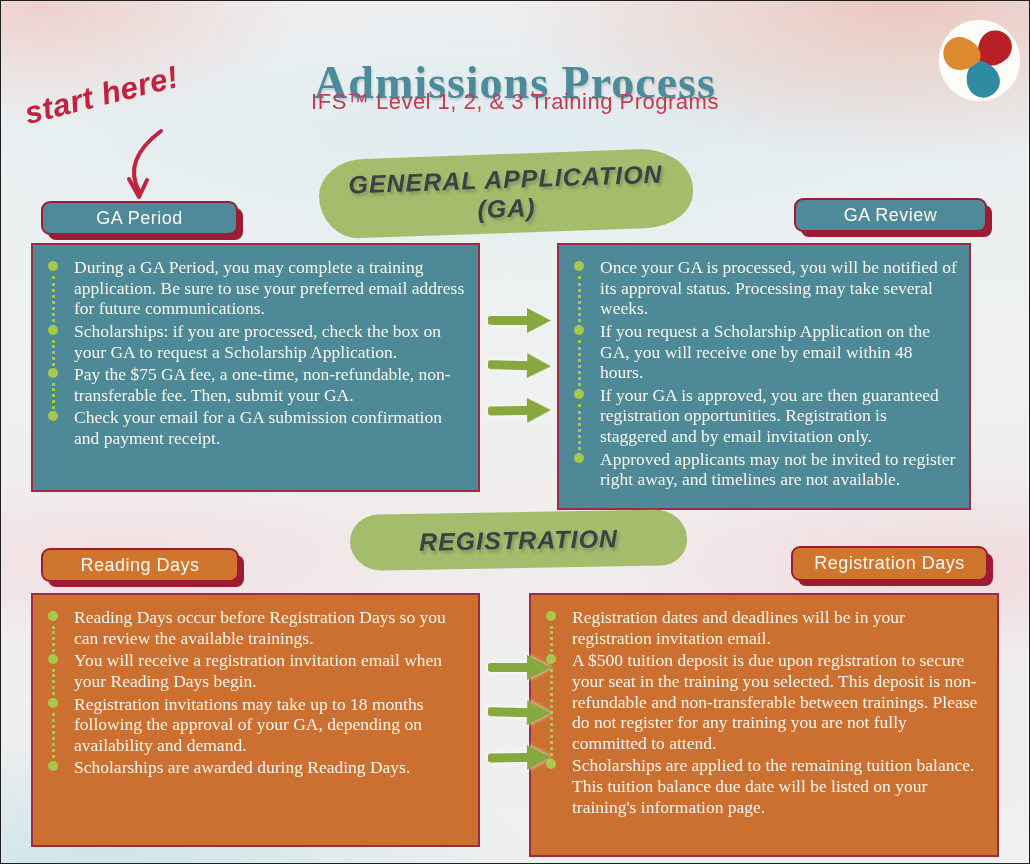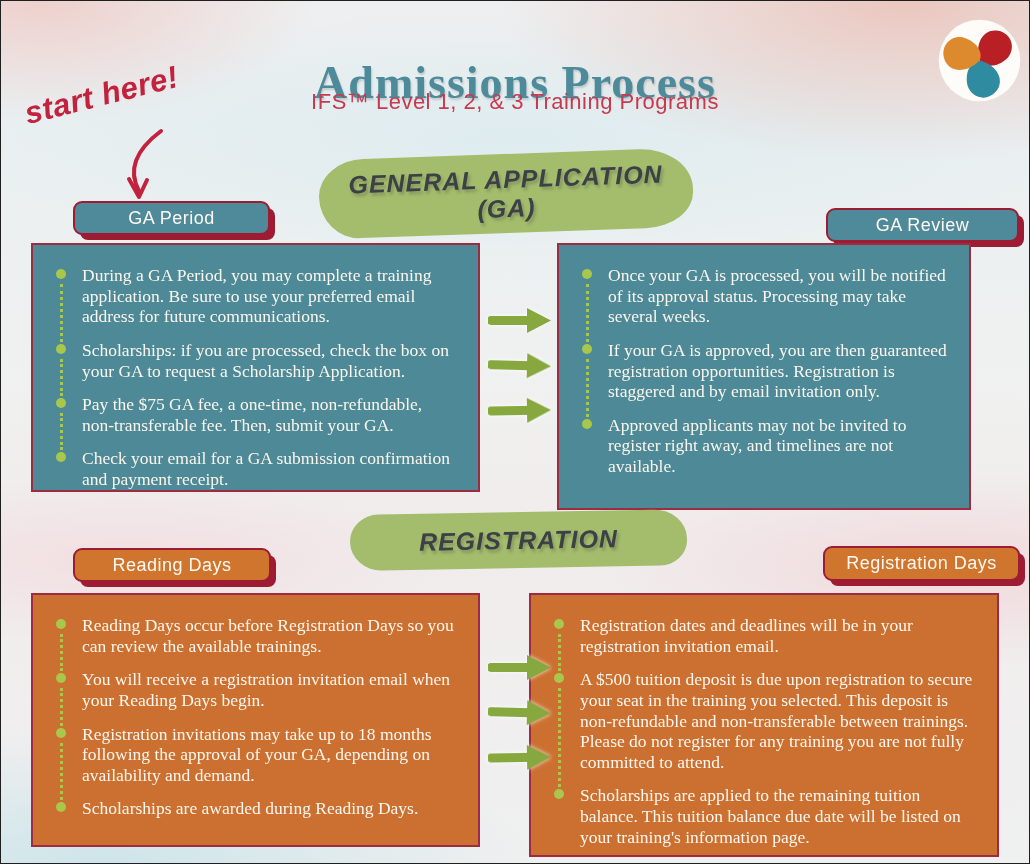--- a/index.html
+++ b/index.html
@@ -30,37 +30,37 @@
     background:#a3bd6c;color:#3d4145;
     font:800 italic 25px "Liberation Sans",sans-serif;letter-spacing:1px;line-height:1.15;
     text-shadow:2px 3px 3px rgba(70,70,70,.3);}
   .pill-ga{left:318px;top:153px;width:374px;height:79px;padding:0 28px;box-sizing:border-box;
     border-radius:52px 60px 55px 45px / 42px 46px 40px 48px;transform:rotate(-2deg);}
   .pill-reg{left:349px;top:511px;width:337px;height:56px;
     border-radius:30px 34px 28px 32px / 28px 30px 26px 30px;transform:rotate(-1deg);}
   
   .badge{display:flex;align-items:center;justify-content:center;box-sizing:border-box;
     color:#fdf9f2;font:500 18px "Liberation Sans",sans-serif;letter-spacing:.5px;
-    border:2px solid #9e1c33;border-radius:9px;box-shadow:6px 6px 0 -1px #9e1c33;margin-left:32px;}
+    border:2px solid #9e1c33;border-radius:9px;box-shadow:6px 6px 0 -1px #9e1c33;}
   .badge-teal{background:#4e8a99;}
   .badge-orange{background:#d0752e;}
   .b-tl{left:40px;top:200px;width:197px;height:34px;}
-  .b-tr{left:793px;top:207px;width:193px;height:34px;}
+  .b-tr{left:793px;top:197px;width:193px;height:34px;}
   .b-bl{left:40px;top:547px;width:198px;height:34px;}
   .b-br{left:790px;top:545px;width:197px;height:35px;}
   
   .box{box-sizing:border-box;border:2px solid #9d2b42;padding:12px 12px 10px 14px;
     color:#fbf7ee;font-family:"Liberation Serif",serif;font-size:17.5px;line-height:1.18;}
   .box-teal{background:#4d8997;}
   .box-orange{background:#cc7031;}
   .x-tl{left:30px;top:242px;width:449px;height:249px;}
   .x-tr{left:556px;top:242px;width:414px;height:267px;}
   .x-bl{left:30px;top:592px;width:449px;height:254px;}
   .x-br{left:528px;top:592px;width:470px;height:264px;}
-  .box ul{list-style:none;margin:8px;padding:0;display:flex;flex-direction:column;gap:13px;}
+  .box ul{list-style:none;margin:0;padding:0;display:flex;flex-direction:column;gap:2px;}
   .box li{position:relative;padding-left:27px;}
   .box li::before{content:"";position:absolute;left:1px;top:4px;width:10px;height:10px;
     border-radius:50%;background:#a9c84b;}
   .box li:not(:last-child)::after{content:"";position:absolute;left:5px;top:19px;bottom:-15px;
     width:0;border-left:3px dotted #a9c84b;}
   
   .arrows{display:flex;flex-direction:column;gap:16px;}
   .ar1{left:487px;top:305px;}
   .ar2{left:487px;top:652px;}
   .arrow{width:66px;height:29px;filter:drop-shadow(0 0 2px rgba(255,255,255,.9));}
@@ -100,20 +100,21 @@
     <ul>
         <li>During a GA Period, you may complete a training application. Be sure to use your preferred email address for future communications.</li>
         <li>Scholarships: if you are processed, check the box on your GA to request a Scholarship Application.</li>
         <li>Pay the $75 GA fee, a one-time, non-refundable, non-transferable fee. Then, submit your GA.</li>
         <li>Check your email for a GA submission confirmation and payment receipt.</li>
       </ul>
   </div>
   <div class="abs box box-teal x-tr">
     <ul>
         <li>Once your GA is processed, you will be notified of its approval status. Processing may take several weeks.</li>
+        <li>If you request a Scholarship Application on the GA, you will receive one by email within 48 hours.</li>
         <li>If your GA is approved, you are then guaranteed registration opportunities. Registration is staggered and by email invitation only.</li>
         <li>Approved applicants may not be invited to register right away, and timelines are not available.</li>
       </ul>
   </div>
 
   <div class="abs arrows ar1">
     <svg class="arrow" viewBox="0 0 66 29">
         <path d="M3 14.5 H44" stroke="#87a83e" stroke-width="9" stroke-linecap="round"></path>
         <path d="M39 2 L63 14.5 L39 27 Z" fill="#87a83e"></path>
       </svg>

